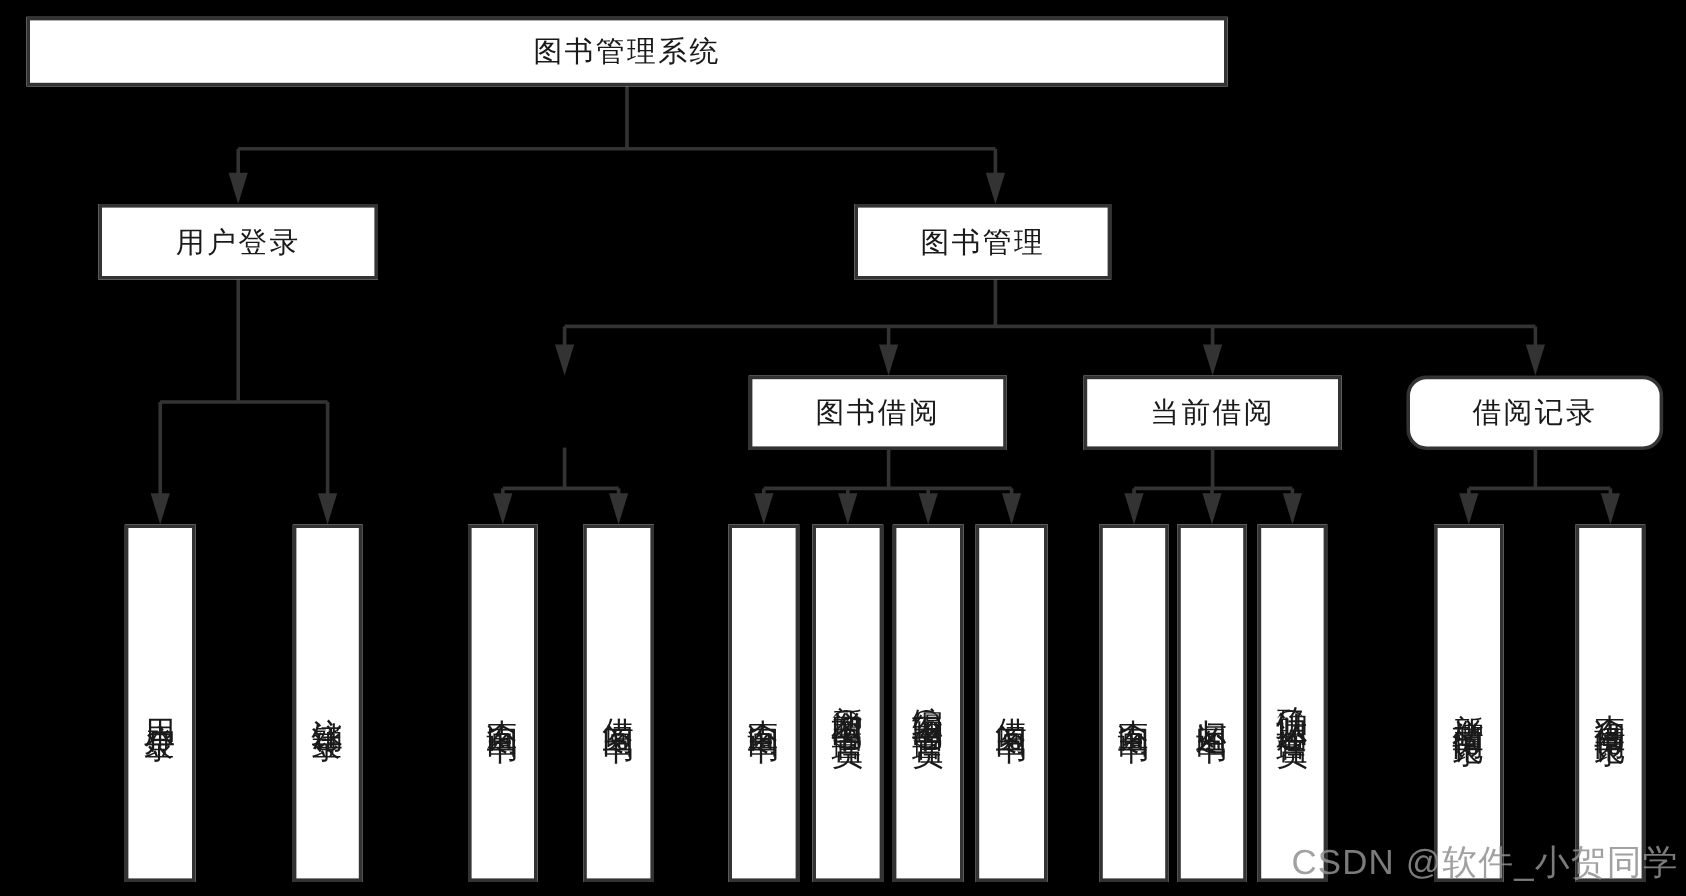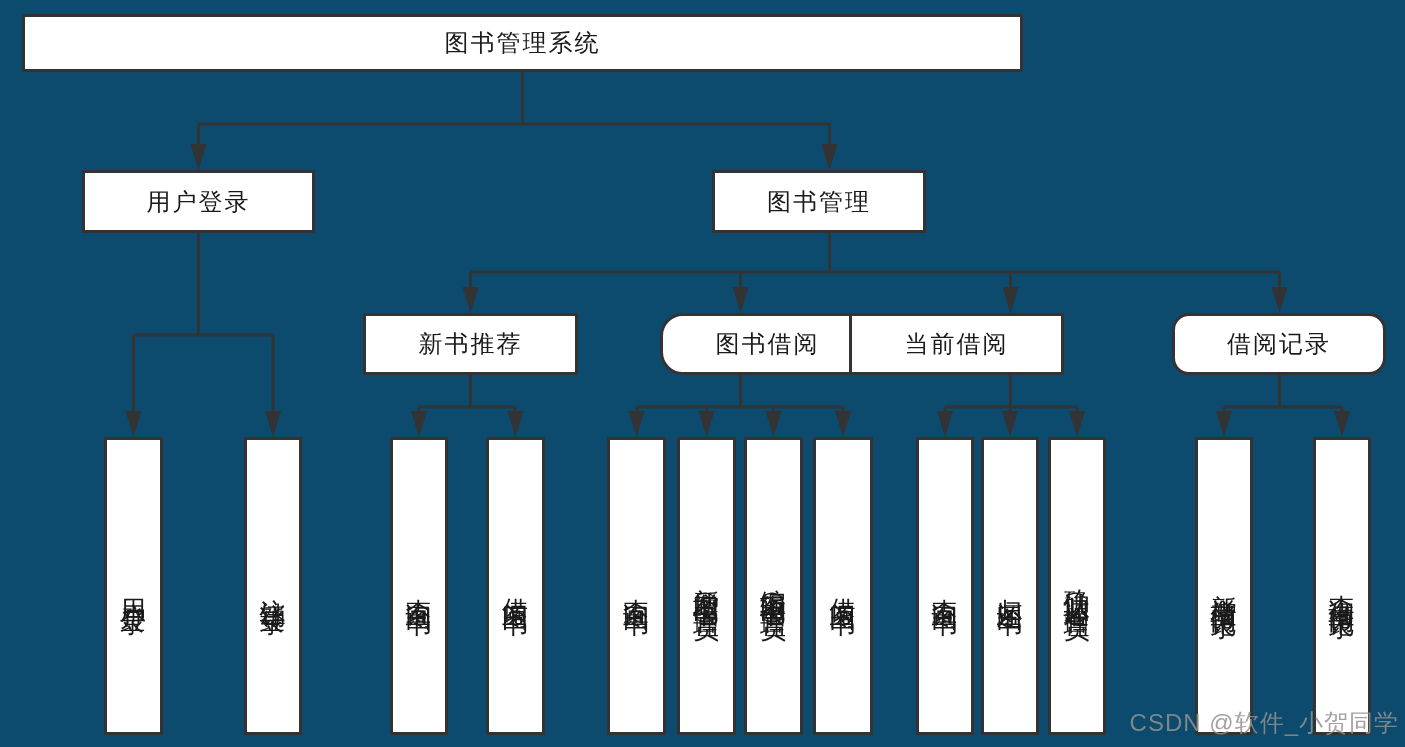--- a/index.html
+++ b/index.html
@@ -5,21 +5,21 @@
   html, body {
     margin: 0;
     padding: 0;
     background: #ffffff;
     font-family: "Liberation Sans", "DejaVu Sans", sans-serif;
   }
   .canvas {
     position: relative;
     width: 1405px;
     height: 747px;
-    background: #0c4a6e;
+    background: #000000;
     overflow: hidden;
   }
   .connectors {
     position: absolute;
     top: 0;
     left: 0;
     z-index: 0;
   }
   .node {
     position: absolute;
@@ -47,22 +47,22 @@
     white-space: nowrap;
   }
   
   .n-root { left: 22px; top: 14px; width: 1001px; height: 58px; }
   
   .n-user-login { left: 82px;  top: 170px; width: 233px; height: 63px; }
   .n-book-mgmt  { left: 712px; top: 170px; width: 214px; height: 63px; }
   
   .lvl3 { top: 313px; width: 215px; height: 62px; }
   .n-new-book-rec   { left: 363px; }
-  .n-book-borrow    { left: 660px; border-radius: 23px; }
-  .n-current-borrow { left: 849px; }
+  .n-book-borrow    { left: 624px; }
+  .n-current-borrow { left: 903px; }
   .n-borrow-record  { left: 1172px; width: 214px; border-radius: 17px; }
   
   .leaf { top: 437px; width: 59px; height: 298px; }
   .l-user-login     { left: 104px; }
   .l-logout         { left: 244px; width: 58px; }
   .l-query-book-a   { left: 390px; width: 58px; }
   .l-borrow-book-a  { left: 486px; }
   .l-query-book-b   { left: 607px; }
   .l-add-book       { left: 677px; }
   .l-edit-book      { left: 744px; }
@@ -70,21 +70,21 @@
   .l-query-book-c   { left: 916px; width: 58px; }
   .l-return-book    { left: 981px; width: 58px; }
   .l-confirm-return { left: 1048px; width: 58px; }
   .l-add-record     { left: 1195px; width: 58px; }
   .l-query-record   { left: 1313px; width: 58px; }
 
   .watermark {
     position: absolute;
     right: 6px;
     bottom: 8px;
-    font-size: 24px;
+    font-size: 29px;
     color: rgba(145, 145, 145, 0.85);
     letter-spacing: 1px;
     z-index: 2;
     white-space: nowrap;
   }
 </style>
 </head>
 <body>
 
 <div class="canvas">
@@ -162,23 +162,20 @@
     <span class="hlabel">图书管理系统</span>
   </div>
 
   <div class="node n-user-login">
     <span class="hlabel">用户登录</span>
   </div>
   <div class="node n-book-mgmt">
     <span class="hlabel">图书管理</span>
   </div>
 
-  <div class="node lvl3 n-new-book-rec">
-    <span class="hlabel">新书推荐</span>
-  </div>
   <div class="node lvl3 n-book-borrow">
     <span class="hlabel">图书借阅</span>
   </div>
   <div class="node lvl3 n-current-borrow">
     <span class="hlabel">当前借阅</span>
   </div>
   <div class="node lvl3 n-borrow-record">
     <span class="hlabel">借阅记录</span>
   </div>
 

